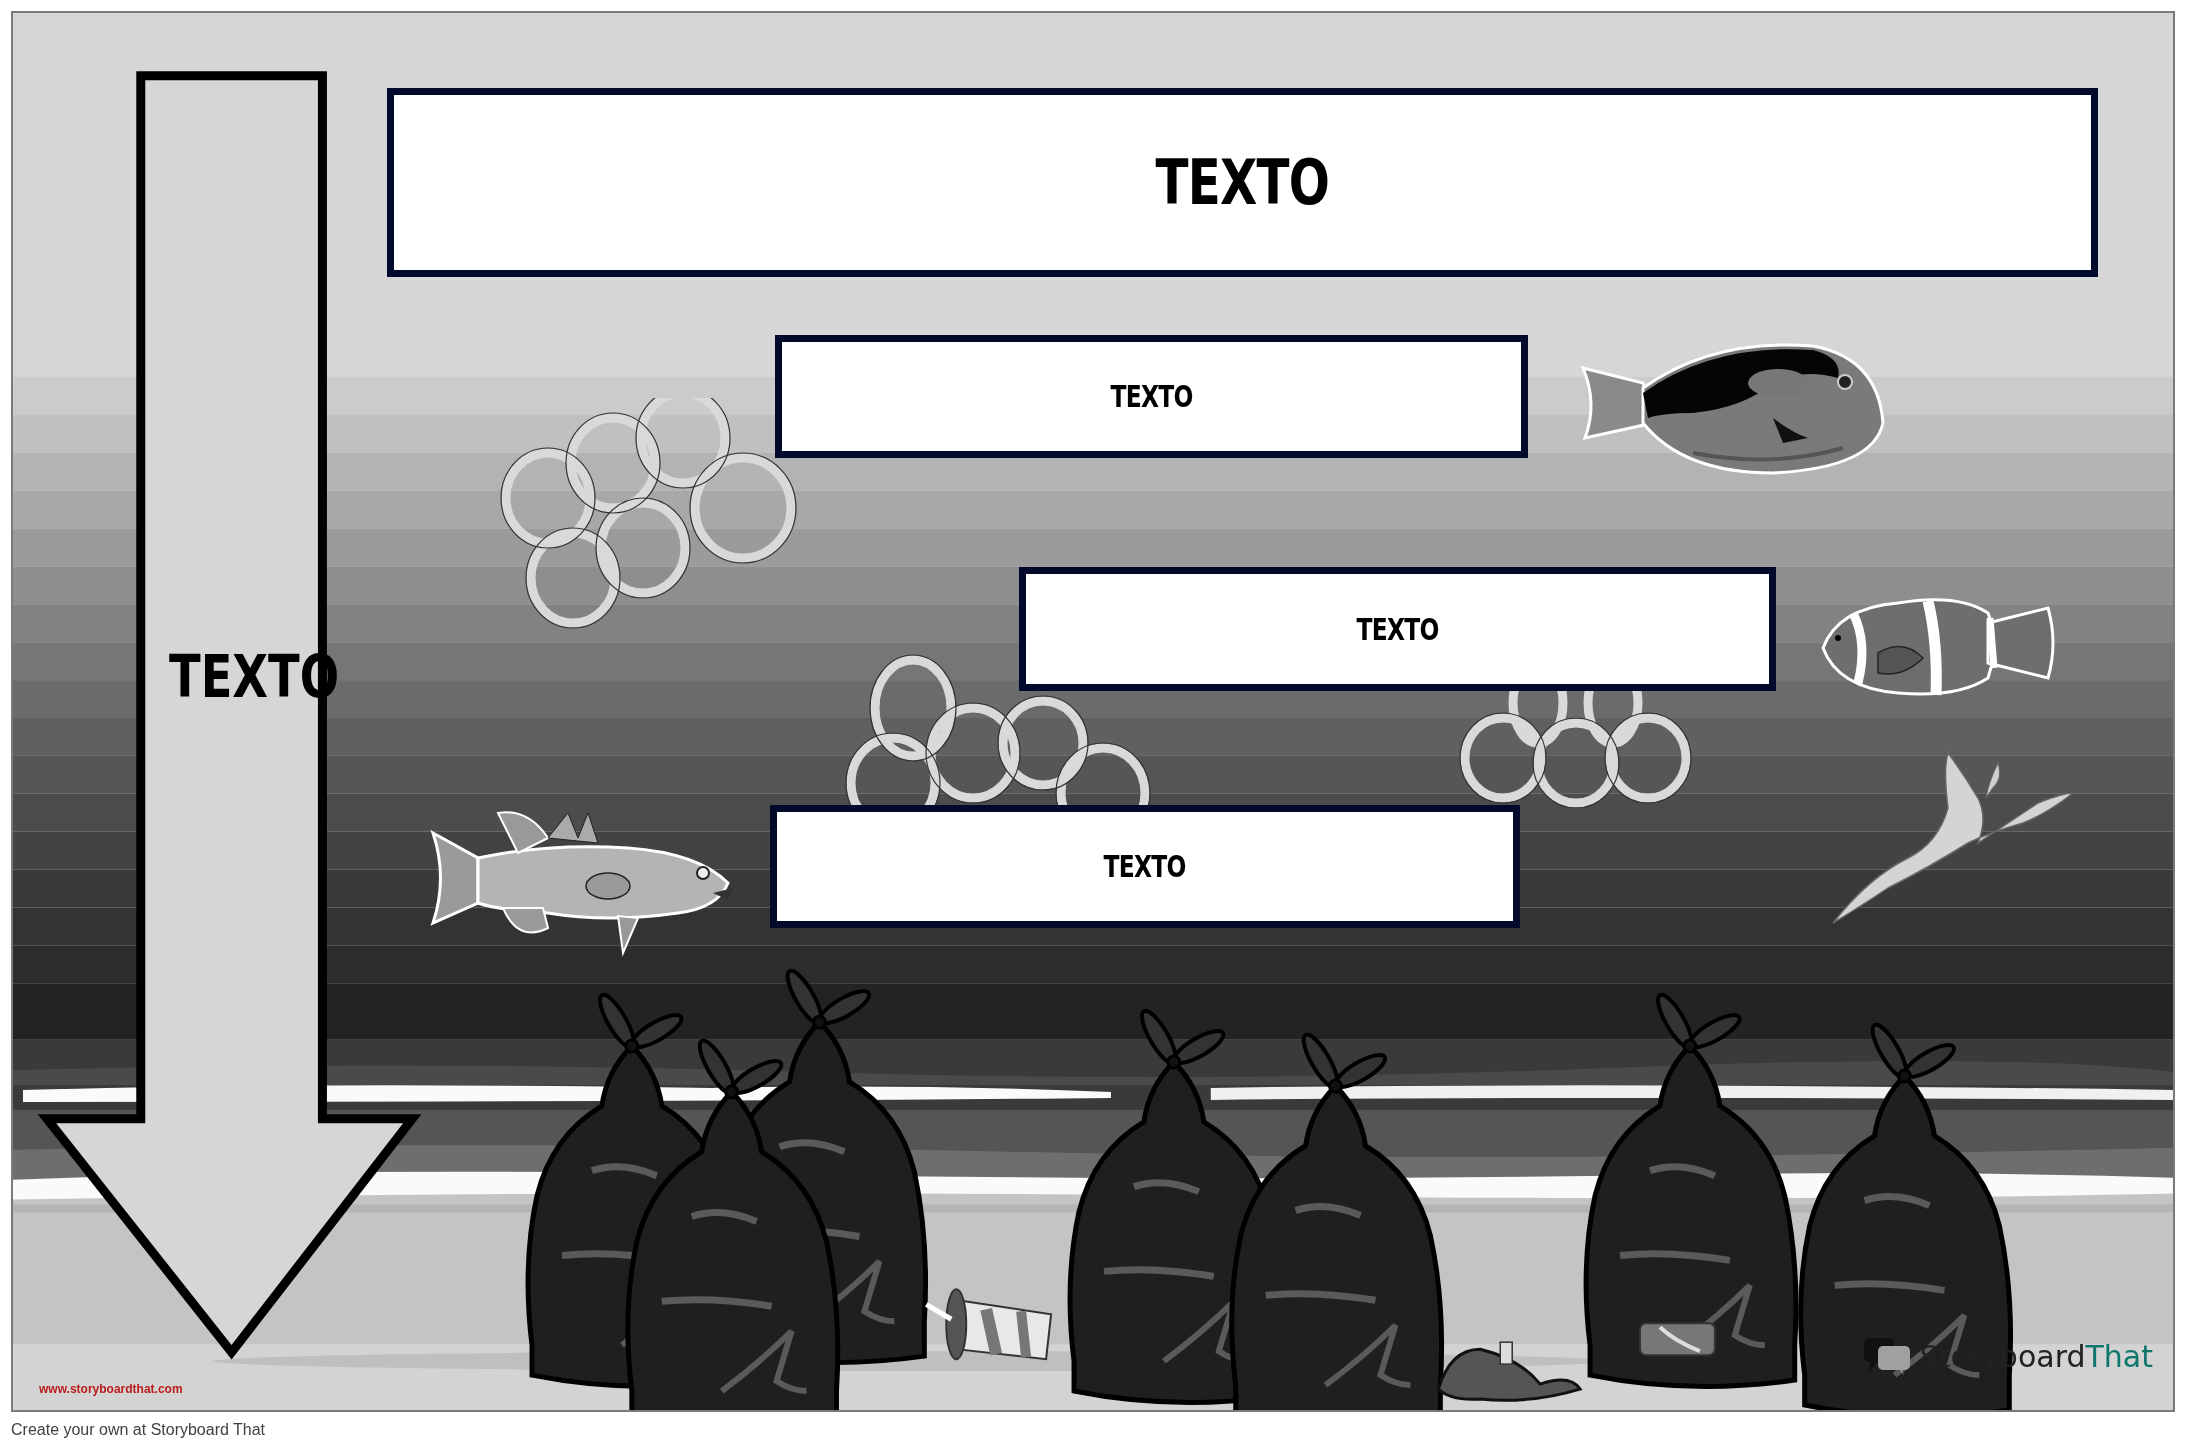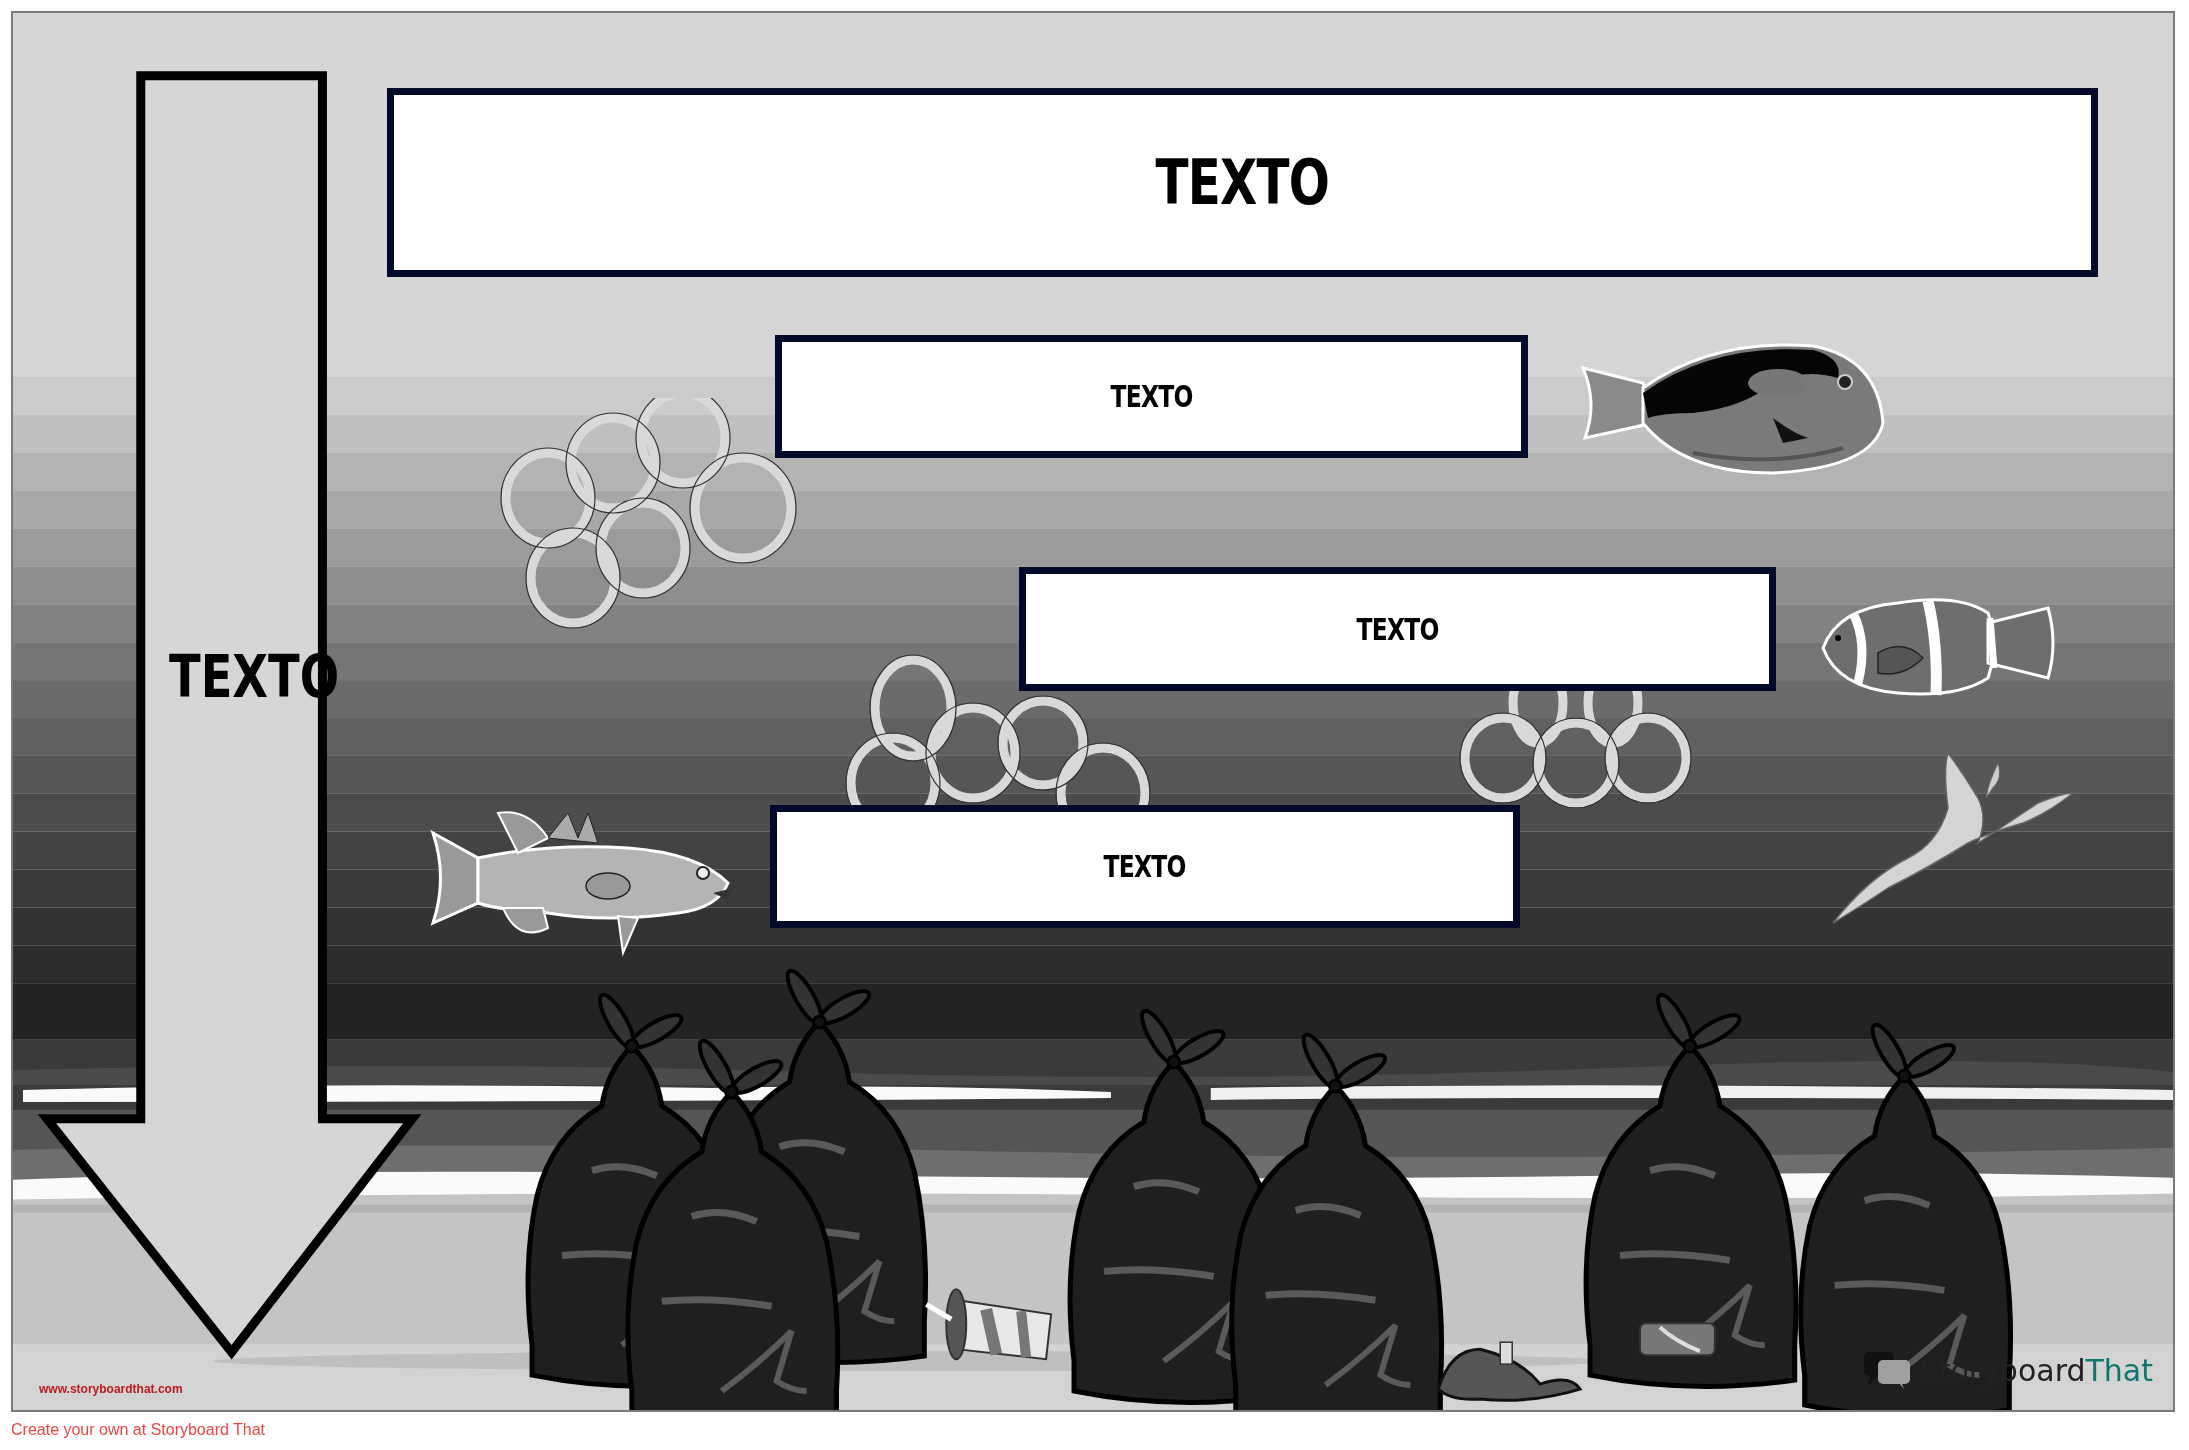--- a/index.html
+++ b/index.html
@@ -3,22 +3,22 @@
 <meta charset="utf-8">
 <style>
   html, body { margin:0; padding:0; background:#ffffff; }
   body { width:2189px; height:1450px; position:relative; overflow:hidden; font-family:"Liberation Sans", sans-serif; }
   #canvas { position:absolute; left:11px; top:11px; width:2164px; height:1401px; border:2px solid #7a7a7a; box-sizing:border-box; overflow:hidden; background:#d6d6d6; }
   .layer { position:absolute; left:0; top:0; width:100%; height:100%; }
   .textbox { position:absolute; background:#ffffff; border:7px solid #020a2b; box-sizing:border-box; display:flex; align-items:center; justify-content:center; }
   .textbox span { font-family:"DejaVu Sans", sans-serif; font-weight:bold; color:#000; letter-spacing:-1px; transform:scaleX(0.78); display:inline-block; }
   .arrow-label { position:absolute; font-family:"DejaVu Sans", sans-serif; font-weight:bold; color:#000; transform:scaleX(0.8); transform-origin:center; }
   #watermark-url { position:absolute; left:26px; bottom:14px; font-size:12px; font-weight:bold; color:#b91c1c; font-family:"Liberation Sans", sans-serif; }
-  #footer { position:absolute; left:11px; top:1421px; font-size:16px; color:#ef4444; font-family:"Liberation Sans", sans-serif; }
-  #sbt-logo { position:absolute; right:20px; bottom:20px; display:flex; align-items:center; gap:6px; }
+  #footer { position:absolute; left:11px; top:1421px; font-size:16px; color:#404040; font-family:"Liberation Sans", sans-serif; }
+  #sbt-logo { position:absolute; right:20px; bottom:34px; display:flex; align-items:center; gap:6px; }
   #sbt-logo .w1 { font-size:30px; color:#222; font-family:"DejaVu Sans", sans-serif; }
   #sbt-logo .w2 { font-size:30px; color:#0f766e; font-family:"DejaVu Sans", sans-serif; margin-left:-6px; }
 </style>
 </head>
 <body>
 
 <div id="canvas">
 
   <svg class="layer" viewBox="0 0 2164 1401" preserveAspectRatio="none">
     <rect x="0" y="0" width="2164" height="1401" fill="#d6d6d6"></rect>

